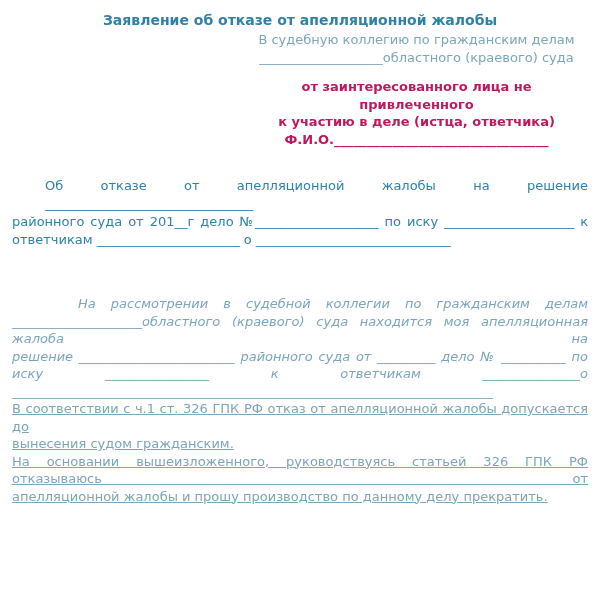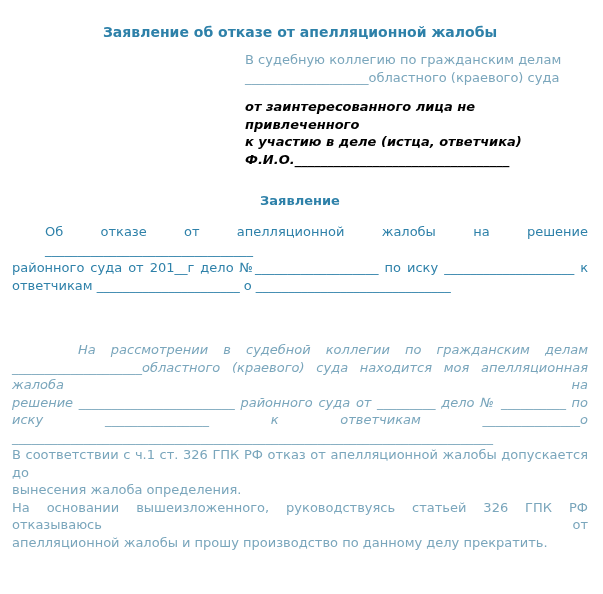--- a/index.html
+++ b/index.html
@@ -4,54 +4,55 @@
 <style>
   html, body { margin: 0; padding: 0; }
   body {
     width: 603px; height: 594px;
     background: #ffffff;
     overflow: hidden;
     font-family: "DejaVu Sans", "Liberation Sans", sans-serif;
     font-size: 13px;
     color: #7aa6bc;
   }
-  .page { padding: 24px 15px 0 12px; }
+  .page { padding: 12px 15px 0 12px; }
 
   .doc-title {
     text-align: center;
     font-weight: bold;
     font-size: 14px;
     line-height: 16px;
     color: #2e81a9;
   }
 
   .recipient {
     margin-left: 233px;
-    margin-top: 11px;
+    margin-top: 3px;
     line-height: 17.5px;
+    text-align: center;
   }
-  .bold { font-weight: bold; color: #000000; font-style: italic; }
+  .bold { font-weight: bold; color: #be185d; }
   .gap-sm { height: 12px; }
   .gap-md { height: 15px; }
 
   .subtitle {
     margin-top: 9px;
     text-align: center;
     font-weight: bold;
     line-height: 17px;
     color: #2e81a9;
   }
 
   .para { line-height: 18px; }
   .para div { min-height: 18px; }
   .subject { margin-top: 14px; font-weight: normal; color: #2e81a9; }
   .statement { margin-top: 46px; line-height: 17.5px; font-style: italic; }
   .statement div { min-height: 17.5px; }
   .law { line-height: 17.5px; }
-  .law div { min-height: 17.5px; }
+  .law div { min-height: 17.5px; text-decoration: underline; }
 
   .jl { text-align: justify; text-align-last: justify; }
   .ll { text-align: left; }
   .ind1 { padding-left: 33px; }
   .ind2 { padding-left: 66px; }
 </style>
 </head>
 <body>
 
 <div class="page">
@@ -61,36 +62,35 @@
   <div class="recipient">
     <div>В судебную коллегию по гражданским делам</div>
     <div>___________________областного (краевого) суда</div>
     <div class="gap-sm"></div>
     <div class="bold">от заинтересованного лица не привлеченного</div>
     <div class="bold">к участию в деле (истца, ответчика)</div>
     <div class="bold">Ф.И.О._________________________________</div>
     <div class="gap-md"></div>
   </div>
 
-  <div class="subtitle">Заявление</div>
 
   <div class="para subject">
     <div class="jl ind1">Об отказе от апелляционной жалобы  на решение ________________________________</div>
     <div class="jl">районного суда от  201__г дело №___________________ по иску ____________________ к</div>
     <div class="ll">ответчикам ______________________ о ______________________________</div>
   </div>
 
   <div class="para statement">
     <div class="jl ind2">На рассмотрении в судебной коллегии по гражданским делам</div>
     <div class="jl">____________________областного (краевого) суда находится моя апелляционная жалоба на</div>
     <div class="jl">решение ________________________ районного суда от _________ дело № __________ по</div>
     <div class="jl">иску ________________ к ответчикам _______________о</div>
     <div class="ll">__________________________________________________________________________</div>
   </div>
 
   <div class="para law">
     <div class="jl">В соответствии с ч.1 ст. 326 ГПК РФ отказ от апелляционной жалобы допускается до</div>
-    <div class="ll">вынесения жалоба определения.</div>
+    <div class="ll">вынесения судом гражданским.</div>
     <div class="jl">На основании вышеизложенного, руководствуясь статьей 326 ГПК РФ отказываюсь от</div>
     <div class="ll">апелляционной жалобы и прошу производство по  данному делу прекратить.</div>
   </div>
 
 </div>
 
 </body></html>

